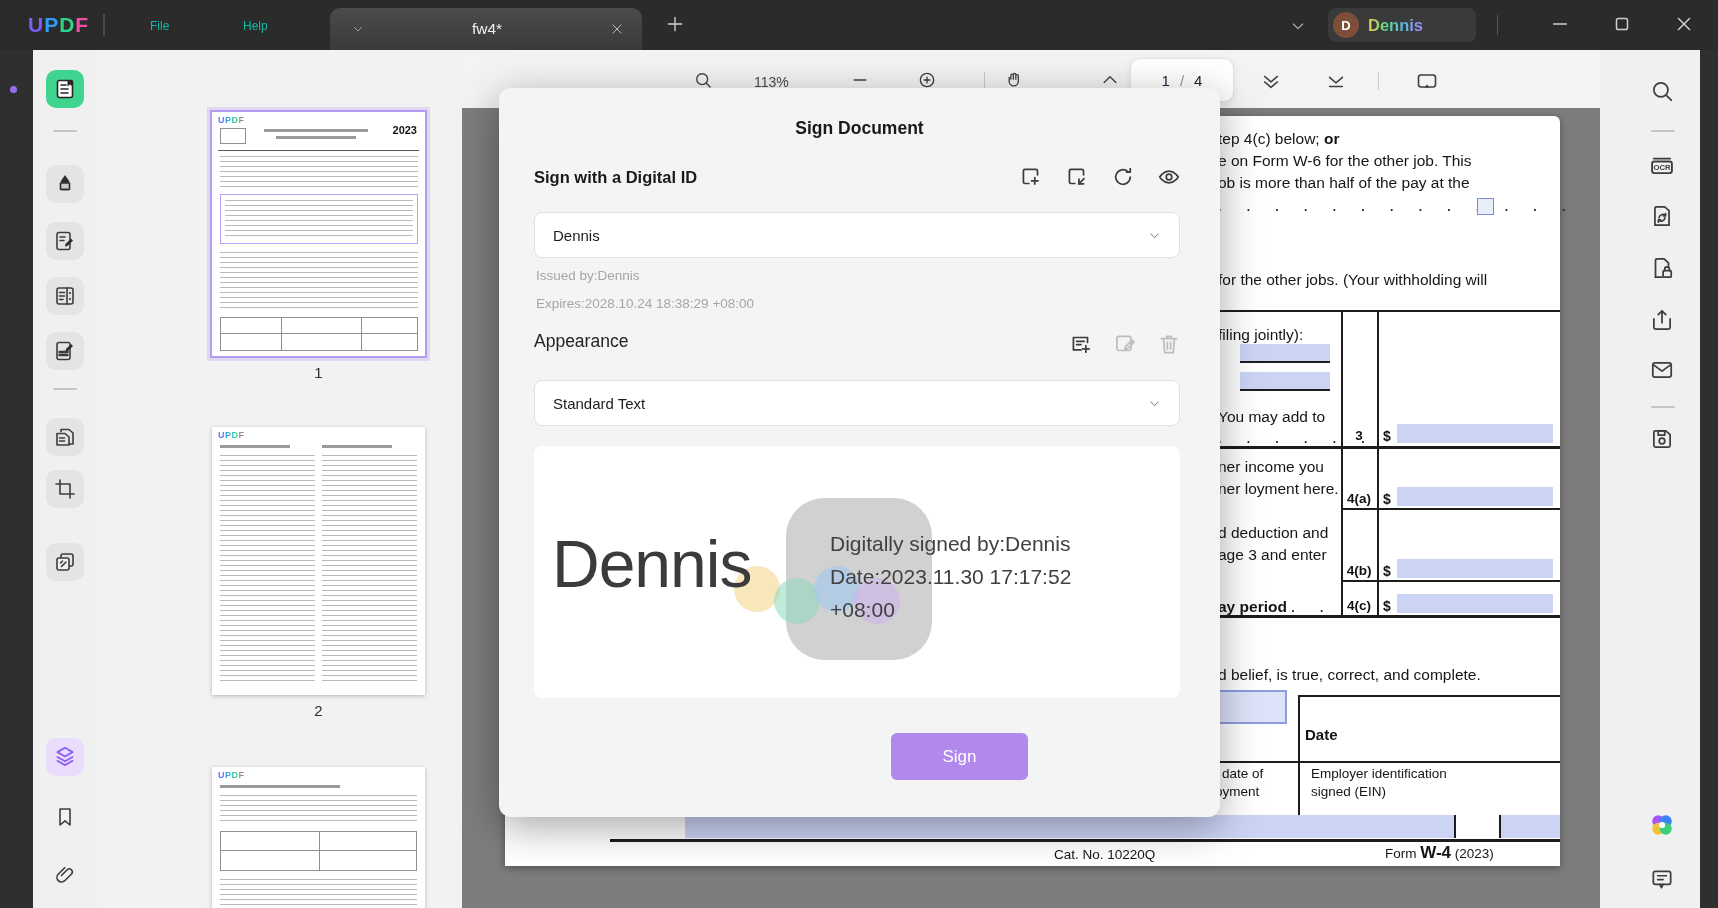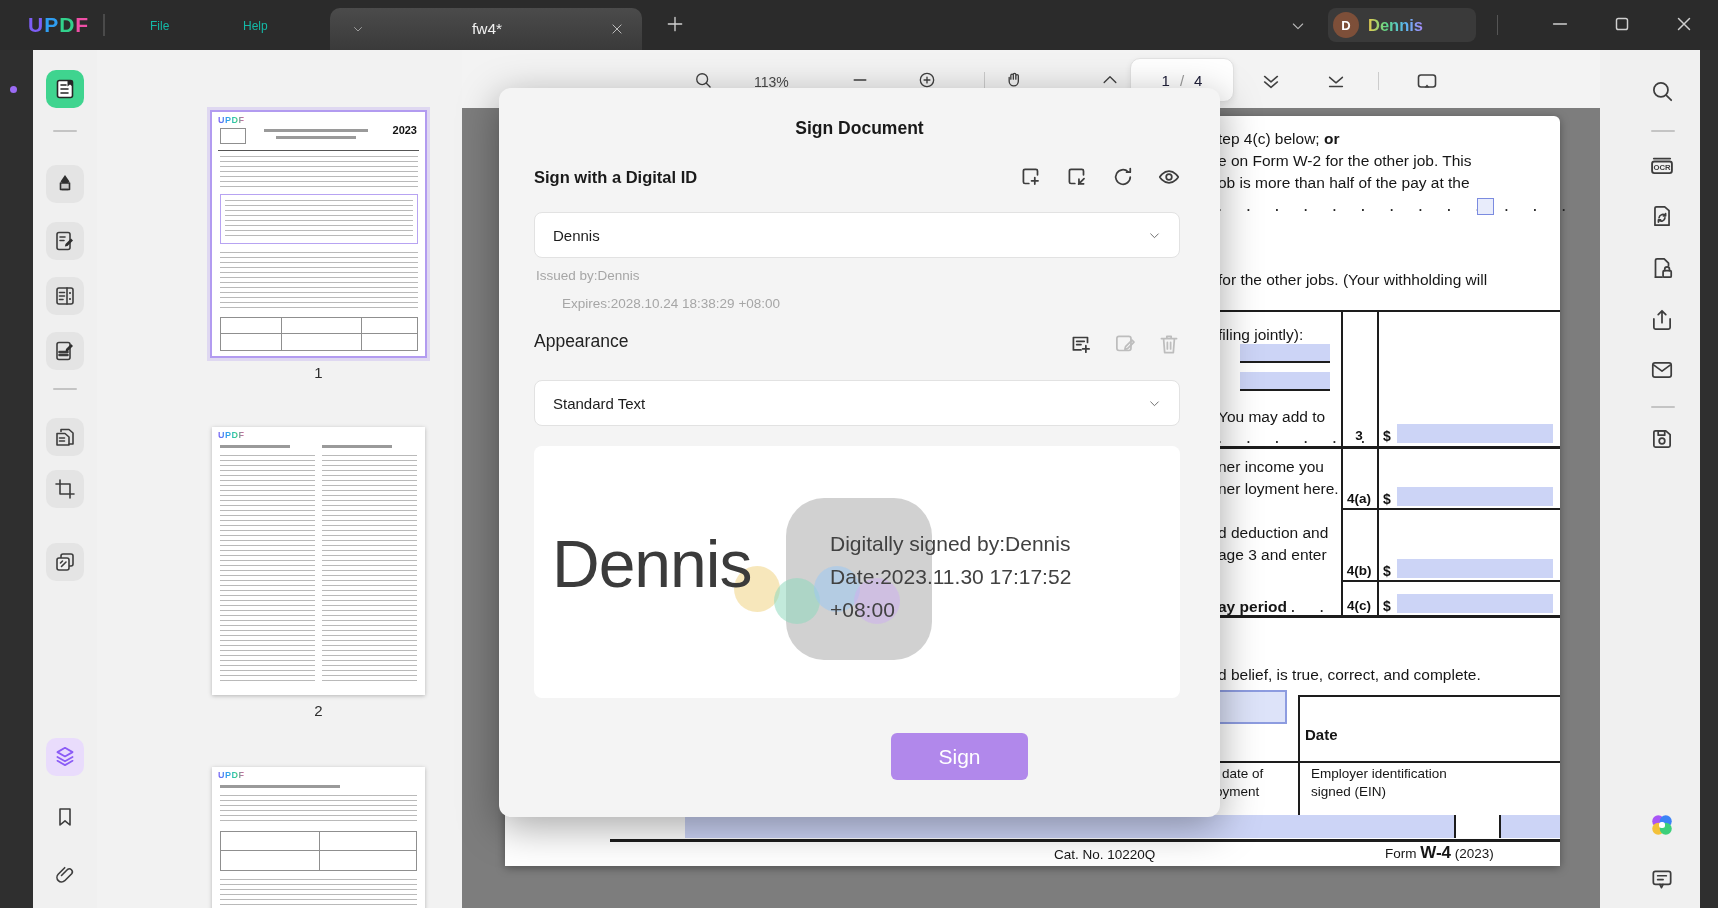--- a/index.html
+++ b/index.html
@@ -92,32 +92,32 @@
        box-shadow:0 10px 40px rgba(0,0,0,.35);z-index:10;}
   #dlg-title{left:0;top:30px;width:100%;text-align:center;font-size:17.5px;font-weight:700;color:#191919;}
   #dlg-id-heading{left:35px;top:80px;font-size:16.5px;font-weight:700;color:#1a1a1a;}
   #dlg-id-icons{right:38px;top:76px;display:flex;gap:20px;}
   #dlg-ap-icons{right:38px;top:243px;display:flex;gap:18px;}
   .dselect{left:35px;width:646px;height:46px;background:#fff;border:1px solid #e2e2e2;border-radius:8px;
        display:flex;align-items:center;padding:0 18px;font-size:15px;color:#1c1c1c;}
   .dselect .chev{margin-left:auto;color:#5a5a5a;}
   #dlg-select-id{top:124px;} #dlg-select-ap{top:292px;}
   .dmeta{left:37px;font-size:13.5px;color:#a6a6a6;}
-  #dlg-issued{top:180px;} #dlg-expires{top:208px;margin-left:26px;}
+  #dlg-issued{top:180px;} #dlg-expires{top:208px;}
   #dlg-ap-heading{left:35px;top:243px;font-size:17.5px;color:#222;}
   #preview{left:35px;top:358px;width:646px;height:252px;background:#fff;border-radius:8px;}
   #wm{left:252px;top:52px;width:146px;height:162px;border-radius:38px;background:#cbcbcb;opacity:.88;}
   .swirl{position:absolute;width:46px;height:46px;border-radius:50%;opacity:.55;top:120px;}
   #sw1{left:200px;background:#f1d483;} #sw2{left:240px;background:#8fd9bd;top:132px;}
   #sw3{left:280px;background:#9cc9f2;} #sw4{left:320px;background:#cdb1ef;top:132px;}
   #pv-name{left:18px;top:80px;font-size:66px;color:#3b3b3b;letter-spacing:-1px;}
   .pv-line{position:absolute;left:296px;font-size:21px;color:#414141;white-space:nowrap;}
   #pv-l1{top:86px;} #pv-l2{top:119px;} #pv-l3{top:152px;}
   .dbtn{top:645px;height:47px;border-radius:6px;display:flex;align-items:center;justify-content:center;
-       font-size:21px;}
+       font-size:17px;}
   #btn-sign{left:392px;width:137px;background:#b188eb;color:#fff;}
   #btn-cancel{left:541px;width:140px;background:#fbfbfb;border:1px solid #e2e2e2;color:#2b2b2b;}
   .ico-disabled{color:#bdbdbd;}
 </style>
 </head>
 <body>
 
 <div id="stage">
 
   <div class="abs" id="titlebar">
@@ -378,21 +378,21 @@
       <span class="abs ico tbi" style="left:953px;">
         <svg width="24" height="24" viewBox="0 0 24 24">
             <rect x="3.5" y="5" width="17" height="12" rx="2.5"></rect>
             <path d="M12 14.5l2.5 3h-5z" fill="#3f3f3f" stroke="none"></path>
           </svg>
         </span>
     </div>
 
     <div class="abs" id="page">
       <span class="f" style="left:713px;top:14px;"><span>tep 4(c) below; </span><b>or</b></span>
-      <span class="f" style="left:713px;top:36px;">e on Form W-2 for the other job. This</span>
+      <span class="f" style="left:713px;top:36px;">e on Form W-6 for the other job. This</span>
       <span class="f" style="left:713px;top:58px;">ob is more than half of the pay at the</span>
       <span class="f dots" style="left:713px;top:84px;">. . . . . . . . . . . . .</span>
       <div class="abs" id="chk4c"></div>
 
       <span class="f" style="left:713px;top:155px;">for the other jobs. (Your withholding will</span>
 
       <div id="f-col"></div>
       <div class="hline" style="left:700px;top:194px;width:355px;"></div>
       <div class="vline" style="left:836px;top:194px;height:306px;"></div>
       <div class="vline" style="left:872px;top:194px;height:306px;"></div>

